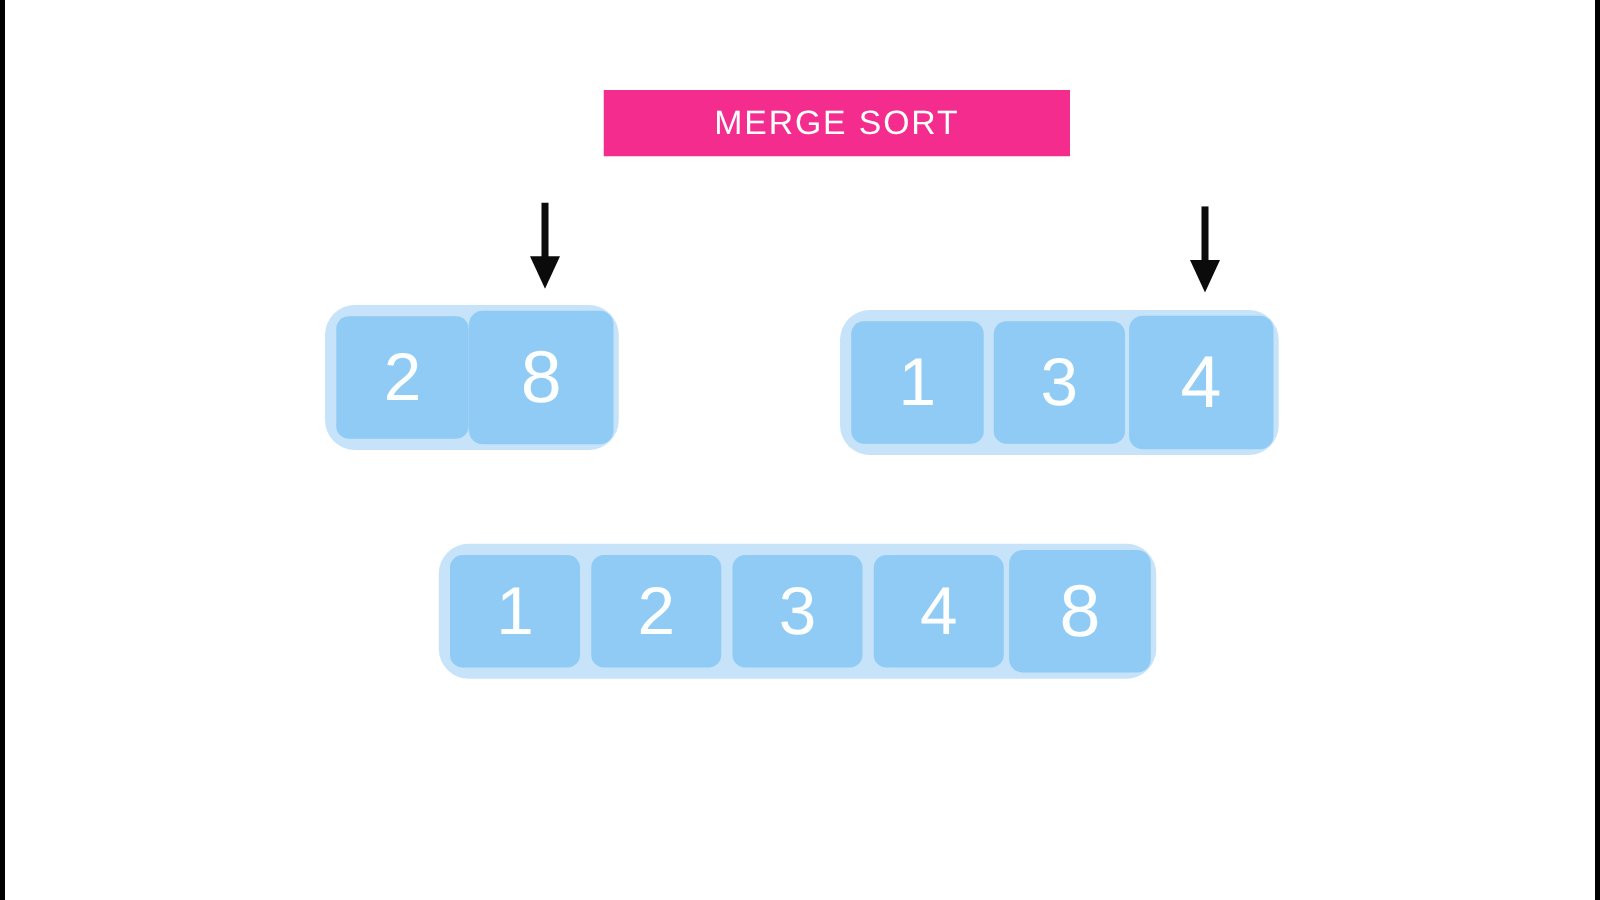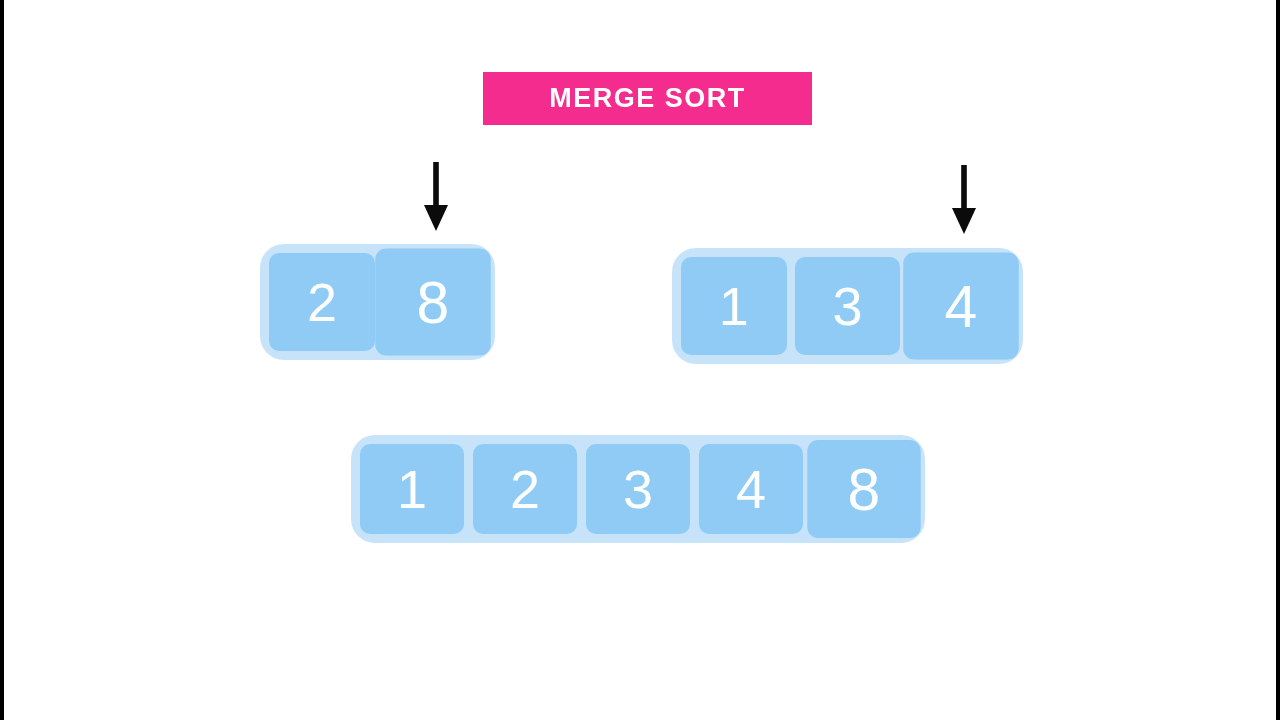--- a/index.html
+++ b/index.html
@@ -22,26 +22,26 @@
     height: 720px;
     background: var(--edge-bar-black, #000000);
   }
   .edge-bar.left  { left: 0; }
   .edge-bar.right { right: 0; }
 
   .banner {
     position: absolute;
     left: 483px;
     top: 72px;
-    width: 329px;
+    width: 373px;
     height: 53px;
     background: var(--accent-pink, #f32c8d);
     color: #ffffff;
     font-size: 27px;
-    font-weight: bold;
+    font-weight: normal;
     letter-spacing: 1.5px;
     display: flex;
     align-items: center;
     justify-content: center;
   }
 
   .arrow {
     position: absolute;
     width: 26px;
     height: 69px;

